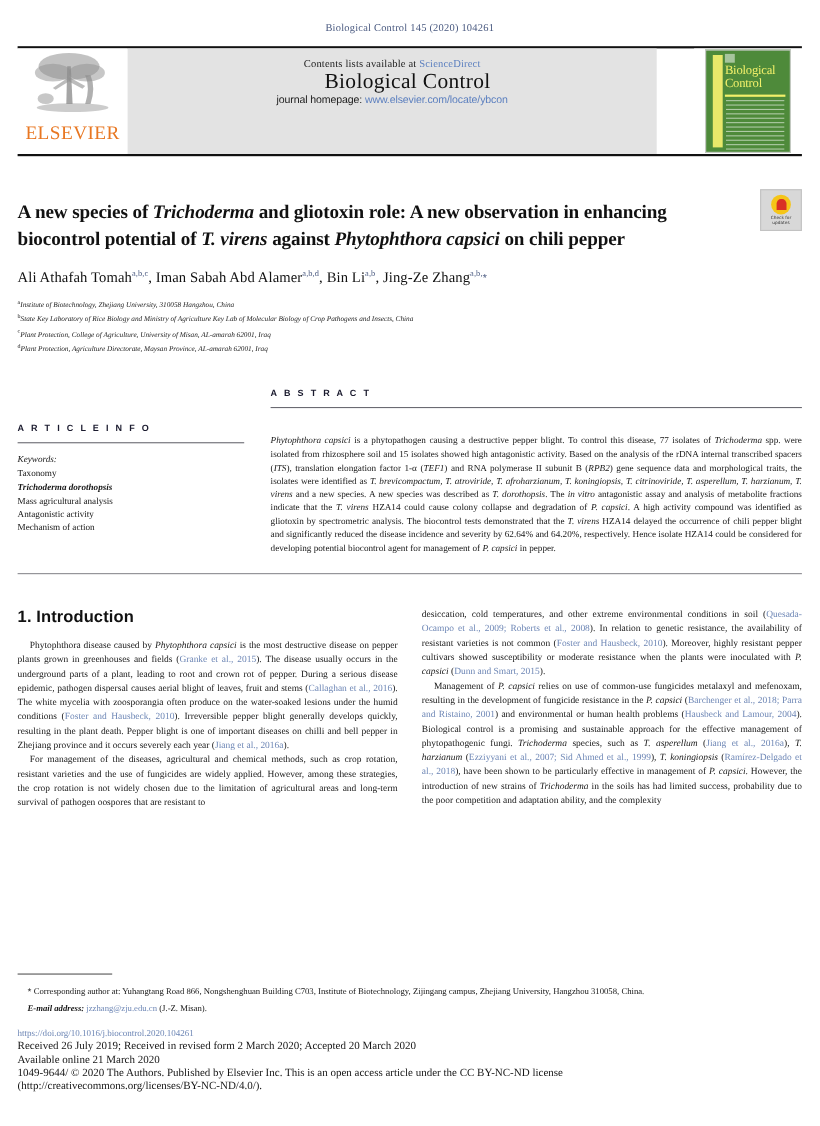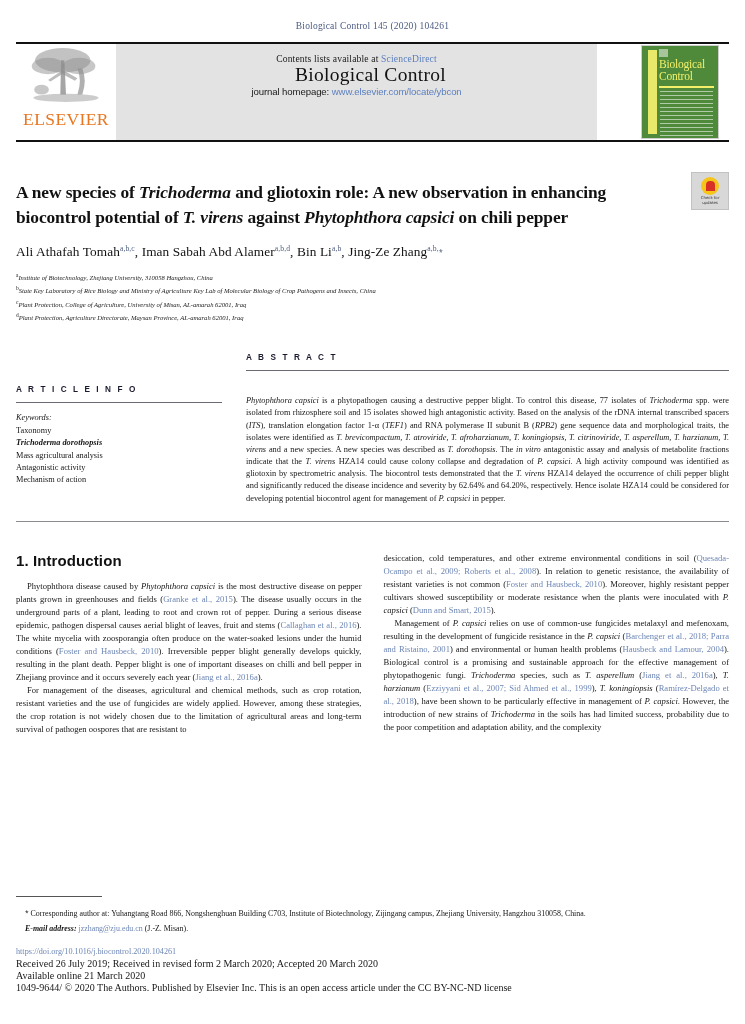--- a/index.html
+++ b/index.html
@@ -445,15 +445,16 @@
     <div class="foot-note"><sup>⁎</sup> Corresponding author at: Yuhangtang Road 866, Nongshenghuan Building C703, Institute of Biotechnology, Zijingang campus, Zhejiang University, Hangzhou 310058, China.</div>
     <div class="foot-email">
       <span class="lbl">E-mail address:</span>
       <span class="mail">jzzhang@zju.edu.cn</span>
       <span>(J.-Z. Misan).</span>
     </div>
     <div class="doi">https://doi.org/10.1016/j.biocontrol.2020.104261</div>
     <div class="foot-lines">Received 26 July 2019; Received in revised form 2 March 2020; Accepted 20 March 2020</div>
     <div class="foot-lines">Available online 21 March 2020</div>
     <div class="foot-lines">1049-9644/ © 2020 The Authors. Published by Elsevier Inc. This is an open access article under the CC BY-NC-ND license</div>
+    <div class="foot-lines lic">(http://creativecommons.org/licenses/BY-NC-ND/4.0/).</div>
   </div>
 
 </div>
 
 </body></html>

